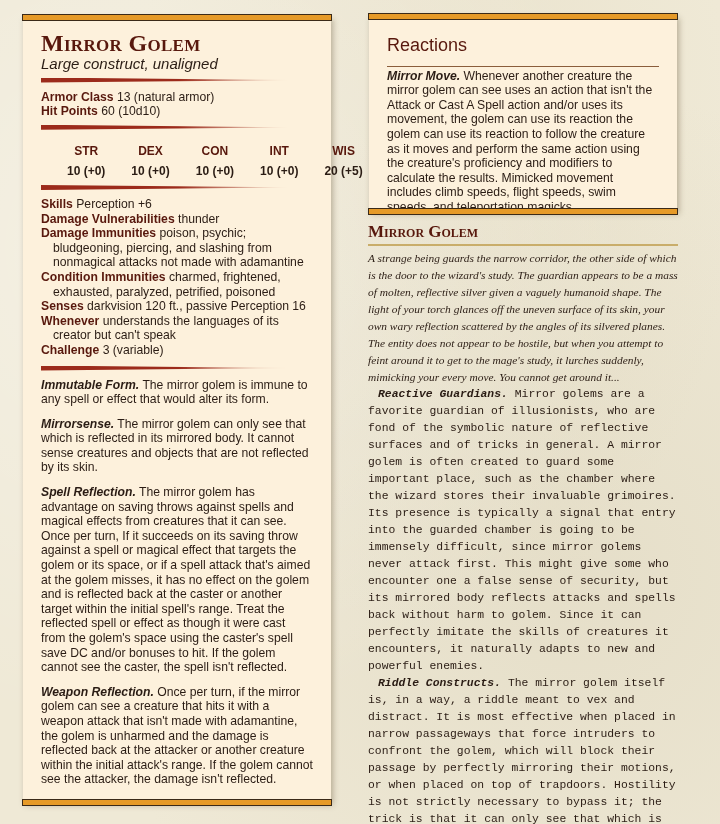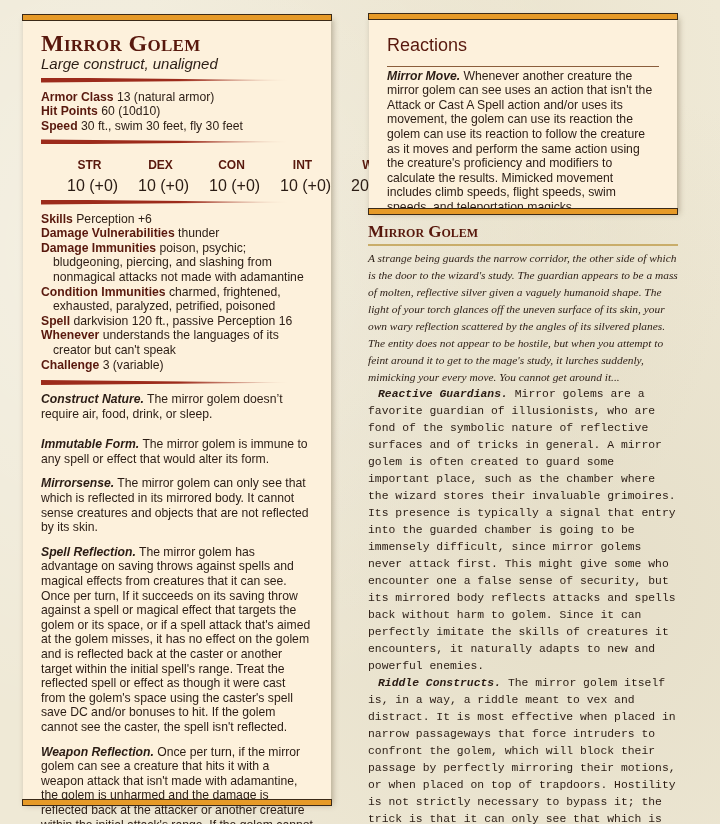--- a/index.html
+++ b/index.html
@@ -37,21 +37,21 @@
     height: 5px; margin: 6px 0 7px 0; width: 250px;
     background: linear-gradient(to right, #9c2b1b 0%, #9c2b1b 55%, rgba(156,43,27,0.0) 100%);
     clip-path: polygon(0 0, 100% 50%, 0 100%);
   }
   .prop { color: #2a1c14; }
   .prop b { color: #58180d; font-weight: bold; }
   .prop.hang { padding-left: 12px; text-indent: -12px; }
   .abilities { display: flex; justify-content: space-between; margin: 14px 0 0 0; text-align: center; }
   .ab { width: 45px; margin-left: 26px; }
   .ab .name { font-weight: bold; color: #58180d; font-size: 12px; }
-  .ab .val { font-size: 16px; margin-top: 6px; white-space: nowrap; }
+  .ab .val { font-size: 12px; margin-top: 6px; white-space: nowrap; font-weight: bold; }
   .trait { margin: 0 0 10px 0; }
   .trait .tn { font-style: italic; font-weight: bold; }
 
   .rx-inner { padding: 22px 18px 0 18px; font-size: 12.2px; line-height: 14.6px; }
   .rx-title {
     font-size: 18px; color: #58180d; font-weight: normal; padding-bottom: 13px;
     border-bottom: 1px solid #8a5d3b; margin: 0 0 2px 0;
   }
 
   #lore { position: absolute; left: 368px; top: 222px; width: 310px; }
@@ -73,21 +73,20 @@
 
 <div class="block" id="statblock">
   <div class="bar top"></div>
   <div class="sb-inner">
     <h1 class="title">Mirror Golem</h1>
     <div class="subtitle">Large construct, unaligned</div>
     <div class="taper"></div>
 
     <div class="prop"><b>Armor Class</b> <span>13 (natural armor)</span></div>
     <div class="prop"><b>Hit Points</b> <span>60 (10d10)</span></div>
-    <div class="prop"><b>Speed</b> <span>30 ft., swim 30 feet, fly 30 feet</span></div>
     <div class="taper"></div>
 
     <div class="abilities">
       <div class="ab">
           <div class="name">STR</div>
           <div class="val">10 (+0)</div>
         </div>
       <div class="ab">
           <div class="name">DEX</div>
           <div class="val">10 (+0)</div>
@@ -108,26 +107,25 @@
           <div class="name">CHA</div>
           <div class="val">10 (+0)</div>
         </div>
     </div>
     <div class="taper"></div>
 
     <div class="prop hang"><b>Skills</b> <span>Perception +6</span></div>
     <div class="prop hang"><b>Damage Vulnerabilities</b> <span>thunder</span></div>
     <div class="prop hang"><b>Damage Immunities</b> <span>poison, psychic; bludgeoning, piercing, and slashing from nonmagical attacks not made with adamantine</span></div>
     <div class="prop hang"><b>Condition Immunities</b> <span>charmed, frightened, exhausted, paralyzed, petrified, poisoned</span></div>
-    <div class="prop hang"><b>Spell</b> <span>darkvision 120 ft., passive Perception 16</span></div>
+    <div class="prop hang"><b>Senses</b> <span>darkvision 120 ft., passive Perception 16</span></div>
     <div class="prop hang"><b>Whenever</b> <span>understands the languages of its creator but can't speak</span></div>
     <div class="prop hang"><b>Challenge</b> <span>3 (variable)</span></div>
     <div class="taper" style="margin-top:8px;"></div>
 
-    <p class="trait" style="margin-bottom:16px;"><span class="tn">Construct Nature.</span> <span>The mirror golem doesn’t require air, food, drink, or sleep.</span></p>
     <p class="trait"><span class="tn">Immutable Form.</span> <span>The mirror golem is immune to any spell or effect that would alter its form.</span></p>
     <p class="trait"><span class="tn">Mirrorsense.</span> <span>The mirror golem can only see that which is reflected in its mirrored body. It cannot sense creatures and objects that are not reflected by its skin.</span></p>
     <p class="trait"><span class="tn">Spell Reflection.</span> <span>The mirror golem has advantage on saving throws against spells and magical effects from creatures that it can see. Once per turn, If it succeeds on its saving throw against a spell or magical effect that targets the golem or its space, or if a spell attack that's aimed at the golem misses, it has no effect on the golem and is reflected back at the caster or another target within the initial spell's range. Treat the reflected spell or effect as though it were cast from the golem's space using the caster's spell save DC and/or bonuses to hit. If the golem cannot see the caster, the spell isn't reflected.</span></p>
     <p class="trait"><span class="tn">Weapon Reflection.</span> <span>Once per turn, if the mirror golem can see a creature that hits it with a weapon attack that isn't made with adamantine, the golem is unharmed and the damage is reflected back at the attacker or another creature within the initial attack's range. If the golem cannot see the attacker, the damage isn't reflected.</span></p>
   </div>
   <div class="bar bottom"></div>
 </div>
 
 <div class="block" id="reactions">
   <div class="bar top"></div>

